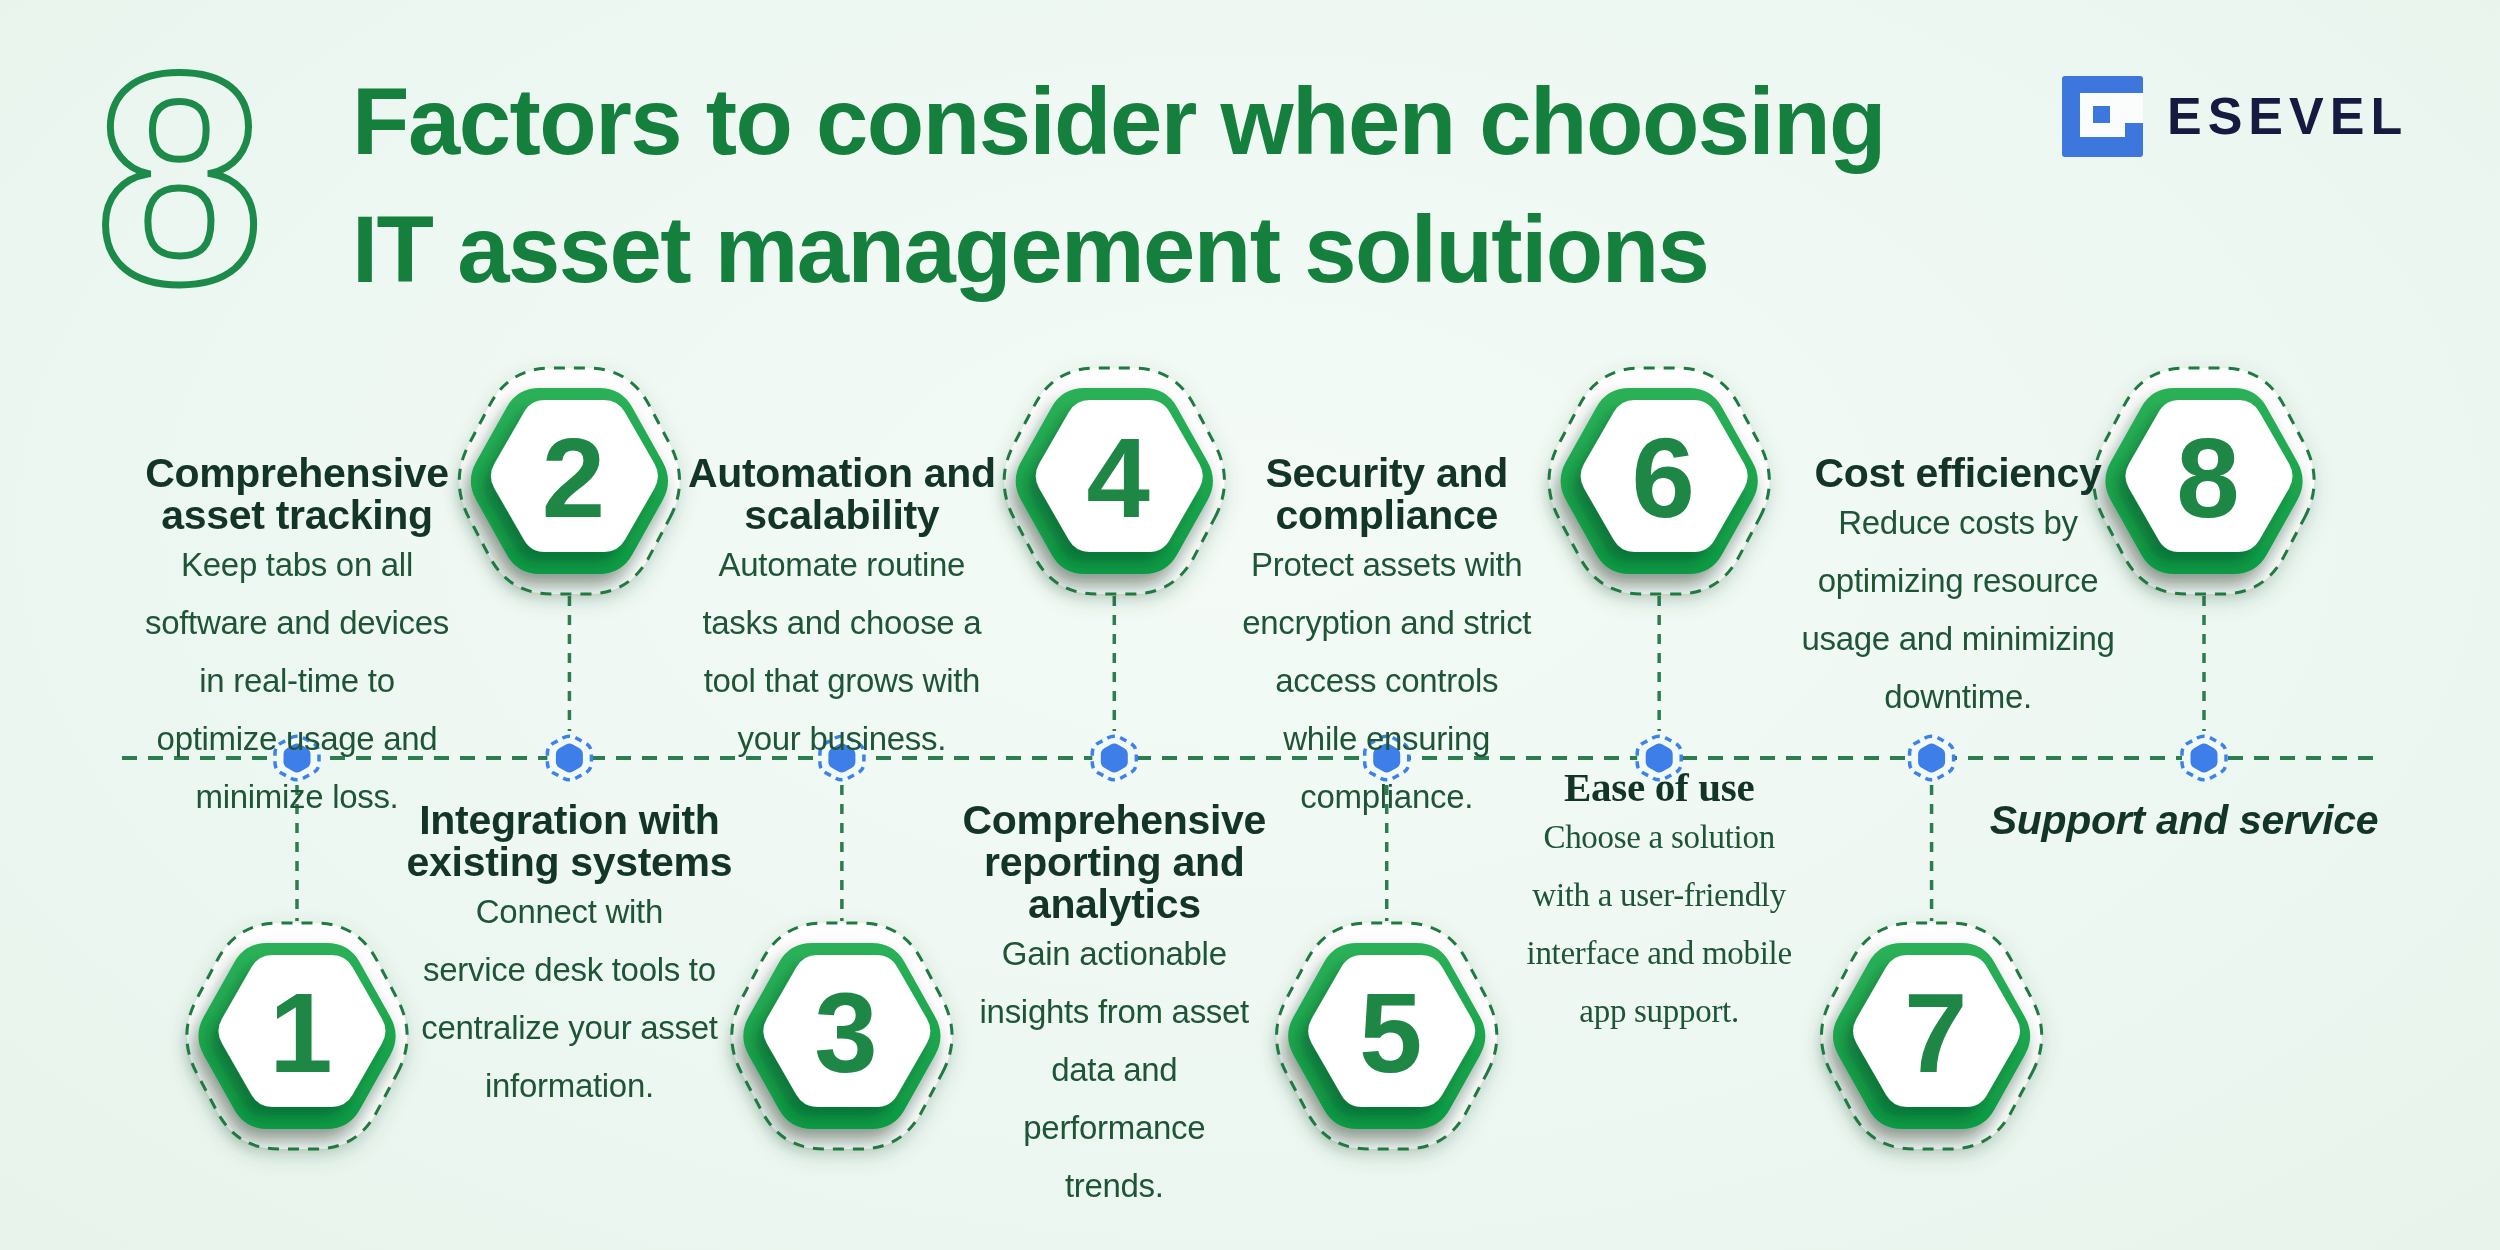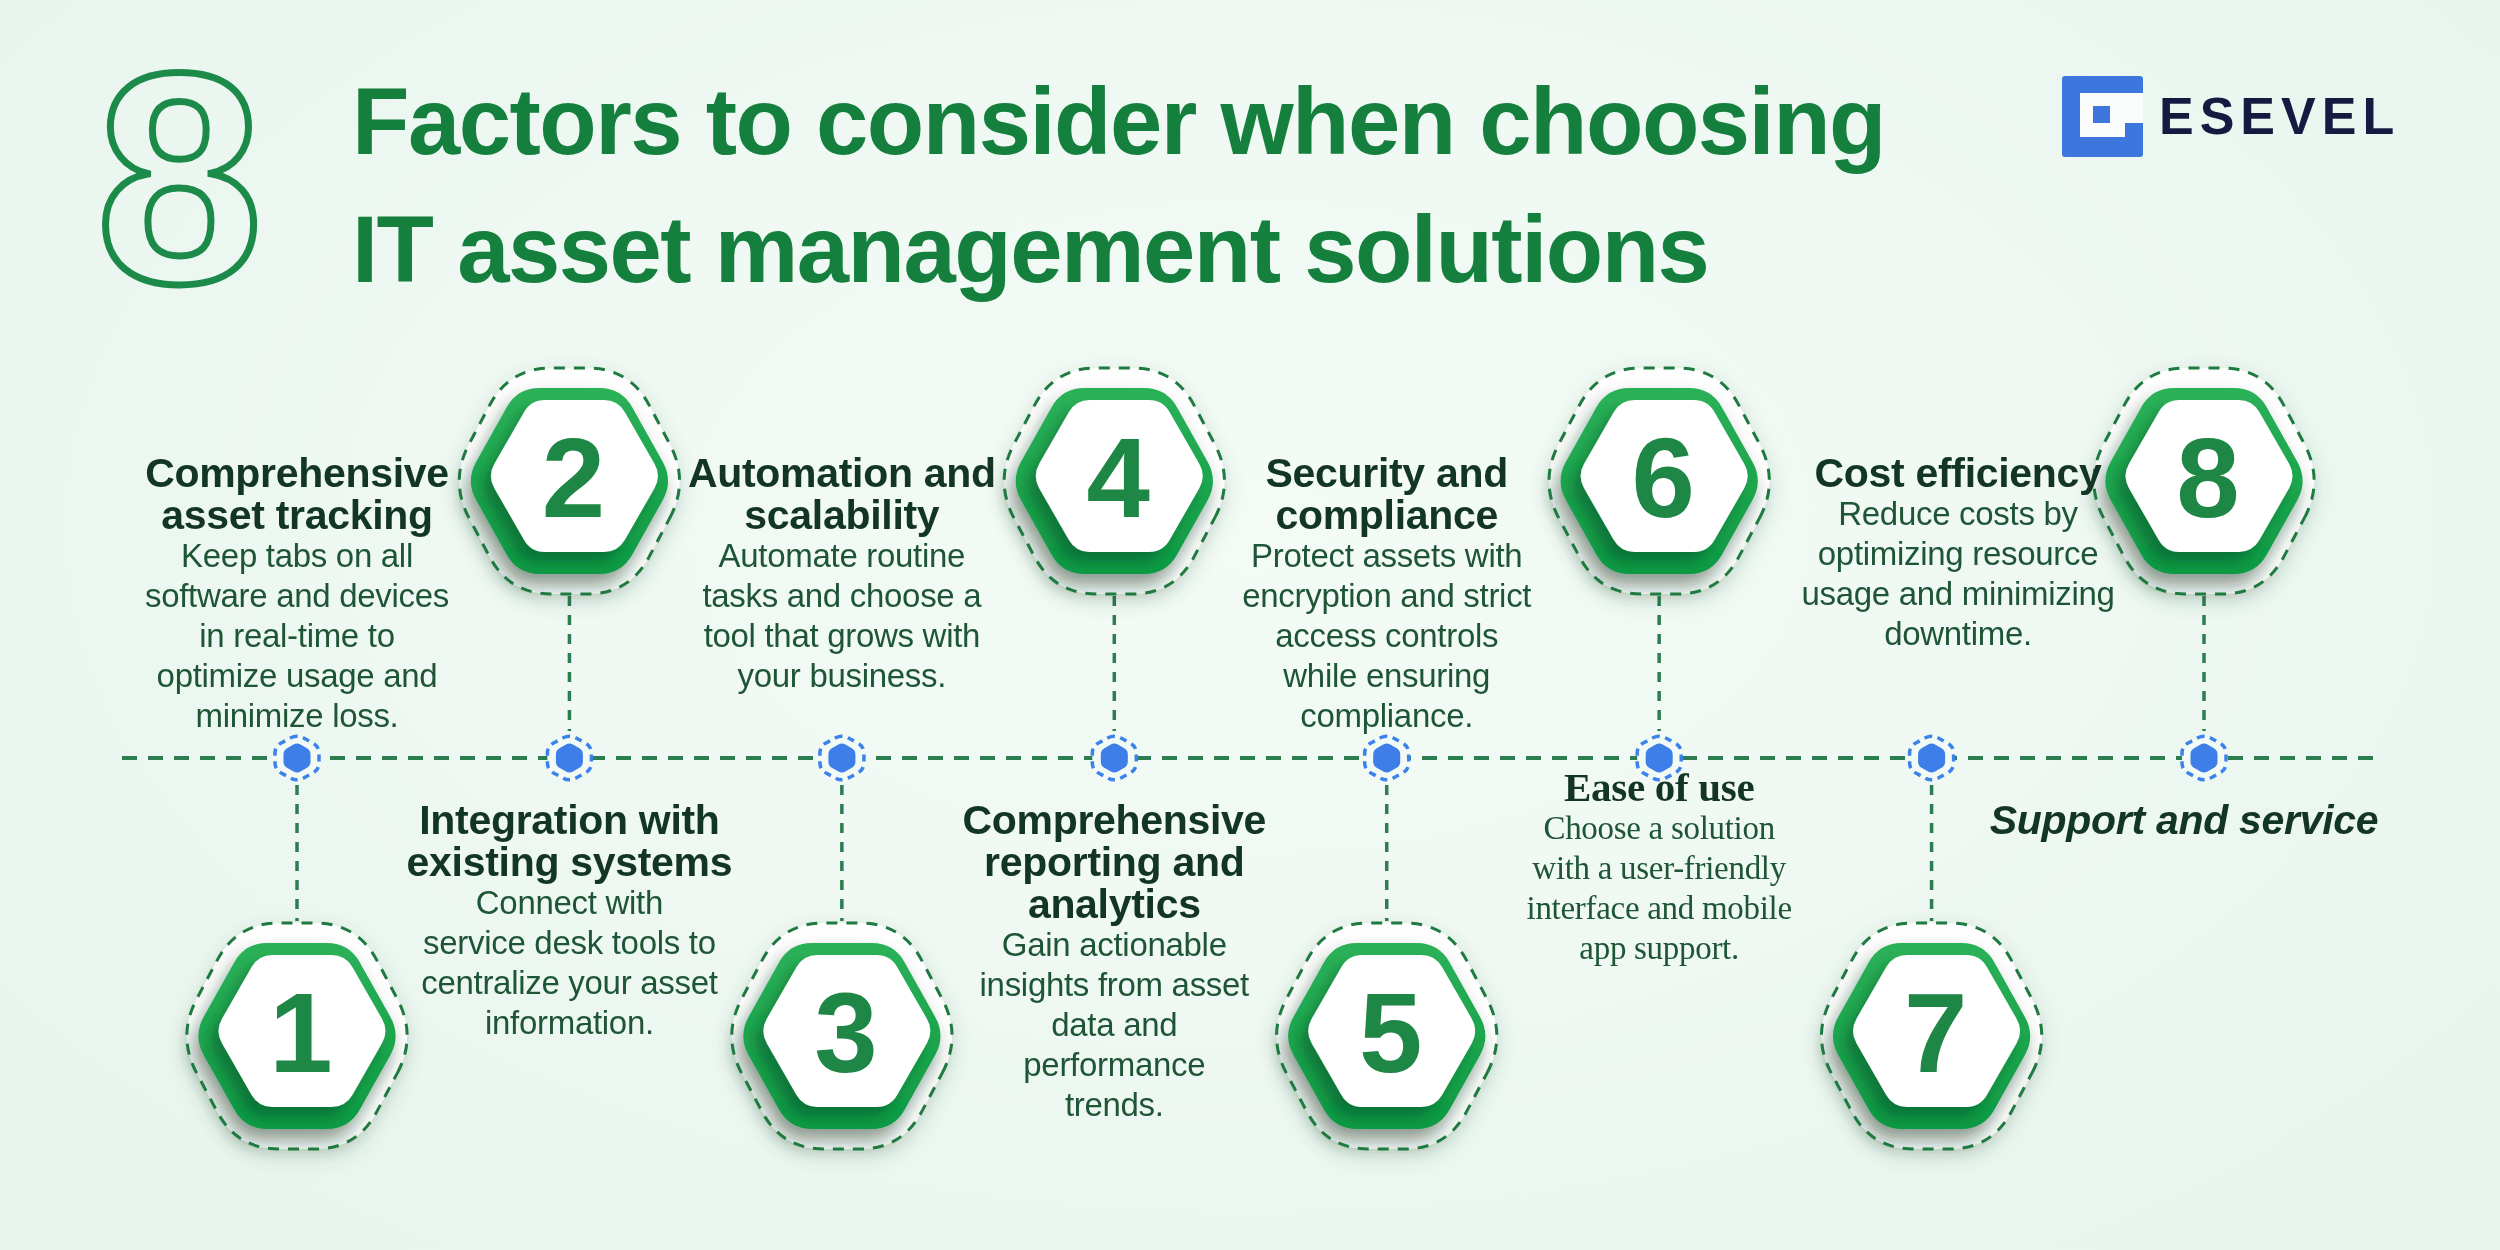--- a/index.html
+++ b/index.html
@@ -19,38 +19,38 @@
     color:transparent;-webkit-text-stroke:7px #1c8a49;
     letter-spacing:0;
   }
   .title{
     position:absolute;left:352px;top:58px;
     font-size:94px;font-weight:bold;line-height:1.36;letter-spacing:-1.5px;
     color:#15803e;white-space:nowrap;
   }
   .brand{
     position:absolute;left:2062px;top:76px;height:80px;
-    display:flex;align-items:center;gap:16px;
+    display:flex;align-items:center;gap:24px;
   }
   .brand svg{display:block;}
   .brand-name{
     font-size:52px;font-weight:bold;letter-spacing:6px;
     color:#141a40;line-height:80px;
   }
   
   #diagram-svg{position:absolute;left:0;top:0;}
   .tb{
     position:absolute;text-align:center;white-space:pre-line;
   }
   .tb-h{
     font-size:41px;font-weight:bold;line-height:42px;
     color:#133527;letter-spacing:-0.3px;
   }
   .tb-d{
-    font-size:33px;line-height:40px;
+    font-size:33px;line-height:58px;
     color:#1e5536;letter-spacing:-0.3px;
   }
   .badge-num{
     font-family:"Liberation Sans","DejaVu Sans",sans-serif;
     font-weight:bold;
   }
 </style>
 </head>
 <body>
 

